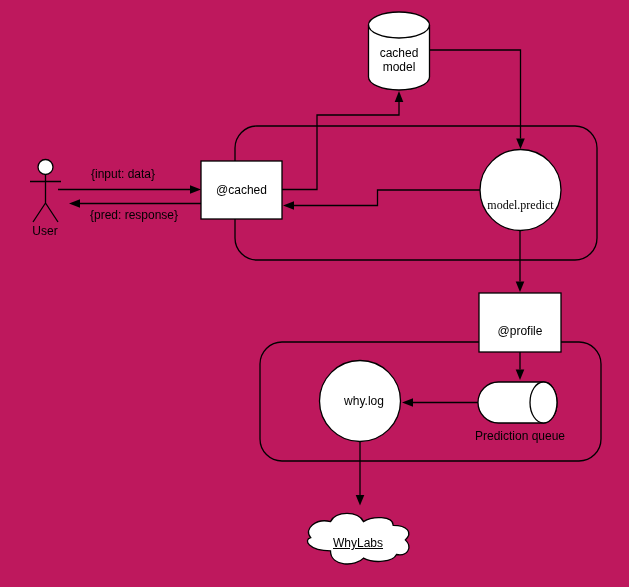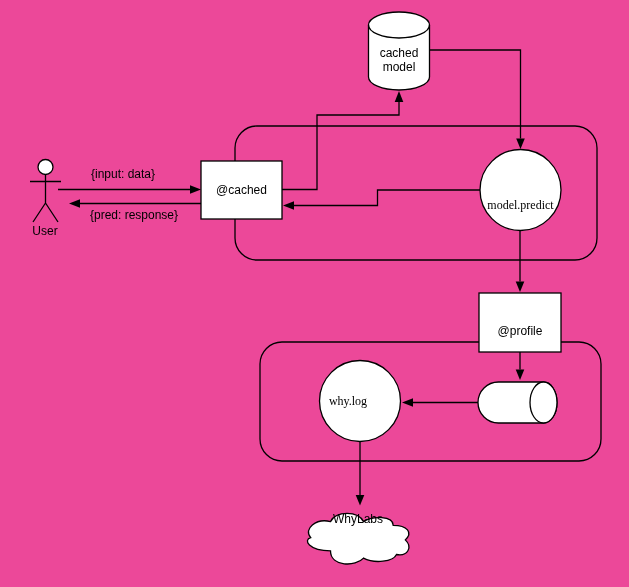--- a/index.html
+++ b/index.html
@@ -1,20 +1,20 @@
 <!DOCTYPE html>
 <html><head>
 <meta charset="utf-8">
 <style>
   html, body { margin: 0; padding: 0; background: #ffffff; }
   .canvas {
     position: relative;
     width: 629px;
     height: 587px;
-    background: #ec4899;
+    background: #be185d;
     font-family: "Liberation Sans", sans-serif;
     color: #000000;
     overflow: hidden;
   }
   .canvas svg { position: absolute; left: 0; top: 0; }
   .lbl {
     position: absolute;
     font-size: 12px;
     line-height: 14px;
     text-align: center;
@@ -116,19 +116,20 @@
 
   <div class="lbl" style="left:15px; top:224px; width:60px;">User</div>
 
   <div class="lbl" style="left:201px; top:183px; width:81px;">@cached</div>
 
   <div class="lbl nowrap" style="left:470px; top:198px; width:101px;font-family:Liberation Serif, serif;">model.predict</div>
 
 
   <div class="lbl" style="left:479px; top:316px; width:82px;margin-top:8px;">@profile</div>
 
-  <div class="lbl" style="left:308px; top:394px; width:80px;font-family:Liberation Serif, serif;">why.log</div>
+  <div class="lbl" style="left:324px; top:394px; width:80px;">why.log</div>
+
+  <div class="lbl nowrap" style="left:450px; top:429px; width:140px;">Prediction queue</div>
 
 
-
-  <div class="lbl" style="left:318px; top:512px; width:80px;">WhyLabs</div>
+  <div class="lbl" style="left:318px; top:536px; width:80px;text-decoration:underline;">WhyLabs</div>
 
 </div>
 
 </body></html>

